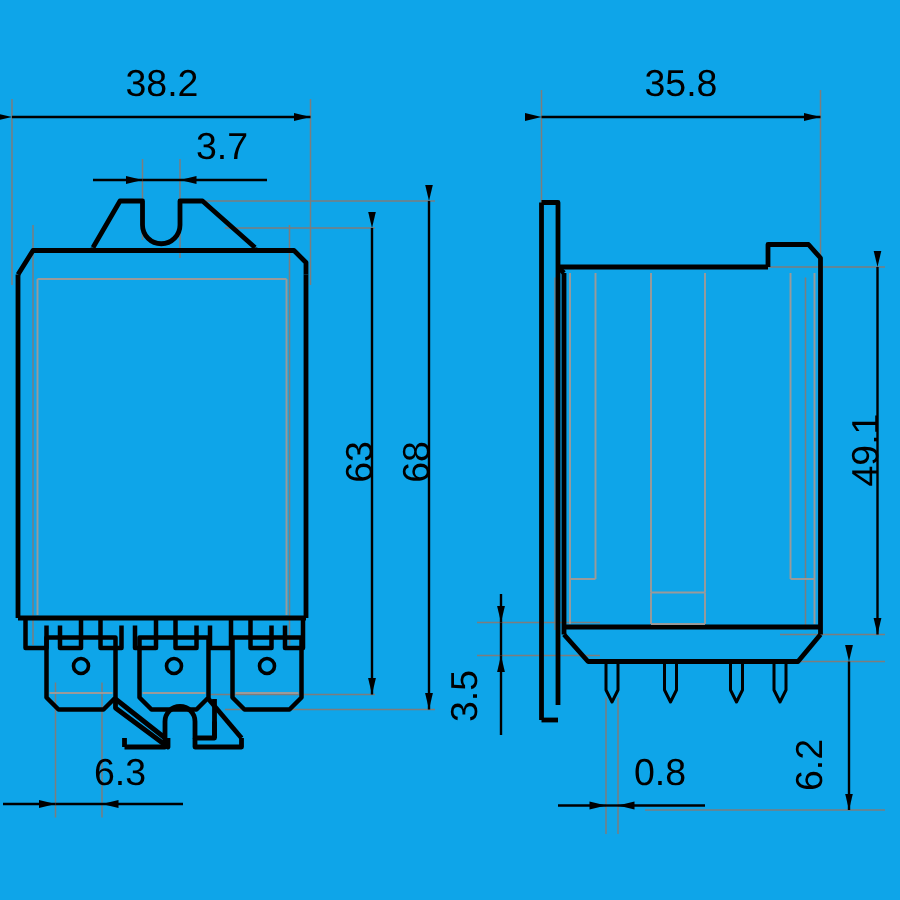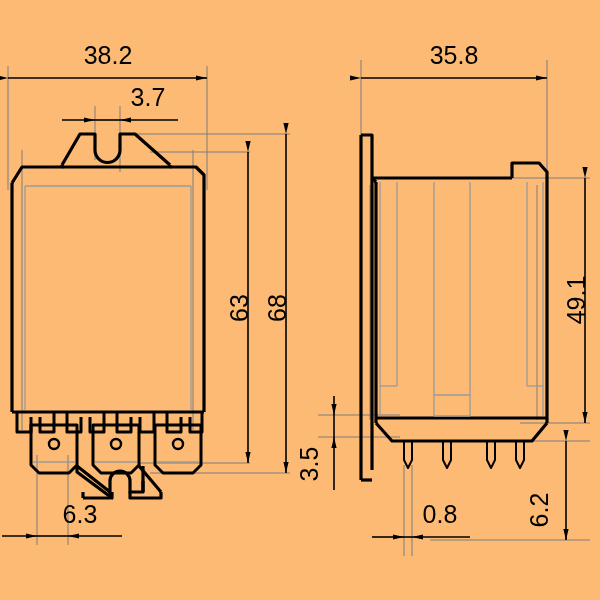--- a/index.html
+++ b/index.html
@@ -1,18 +1,18 @@
 <!DOCTYPE html>
 <html><head>
 <meta charset="utf-8">
 <style>
   html,body{margin:0;padding:0;background:#ffffff;}
   body{width:600px;height:600px;overflow:hidden;
        font-family:"Liberation Sans", sans-serif;}
-  #stage{position:relative;width:600px;height:600px;background:#fdba74;}
+  #stage{position:relative;width:600px;height:600px;background:#0ea5e9;}
   svg{display:block;}
   .dimtext{font-family:"Liberation Sans", sans-serif;font-size:25px;fill:#000;}
   .vtext{font-family:"Liberation Sans", sans-serif;font-size:25px;fill:#000;}
 </style>
 </head>
 <body>
 
 <div id="stage">
 <svg width="600" height="600" viewBox="0 0 600 600">
 

